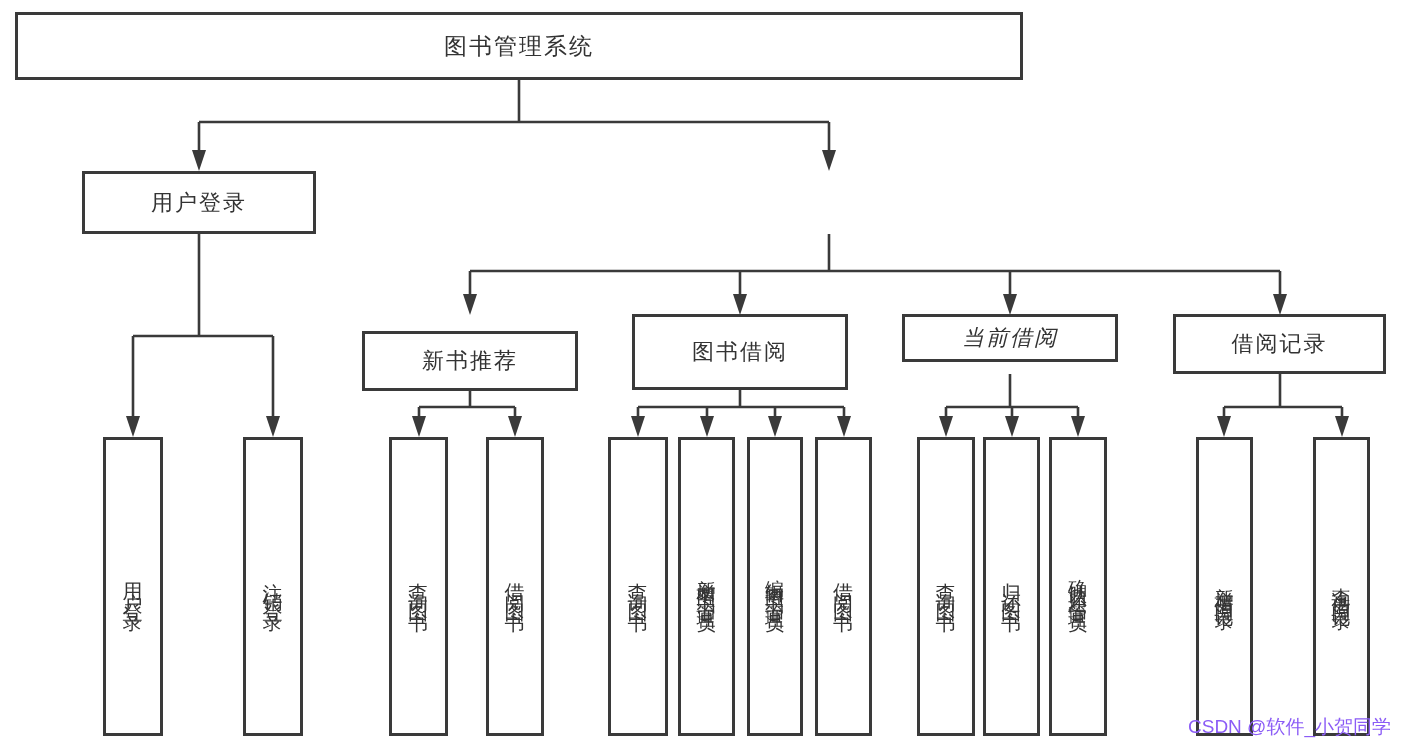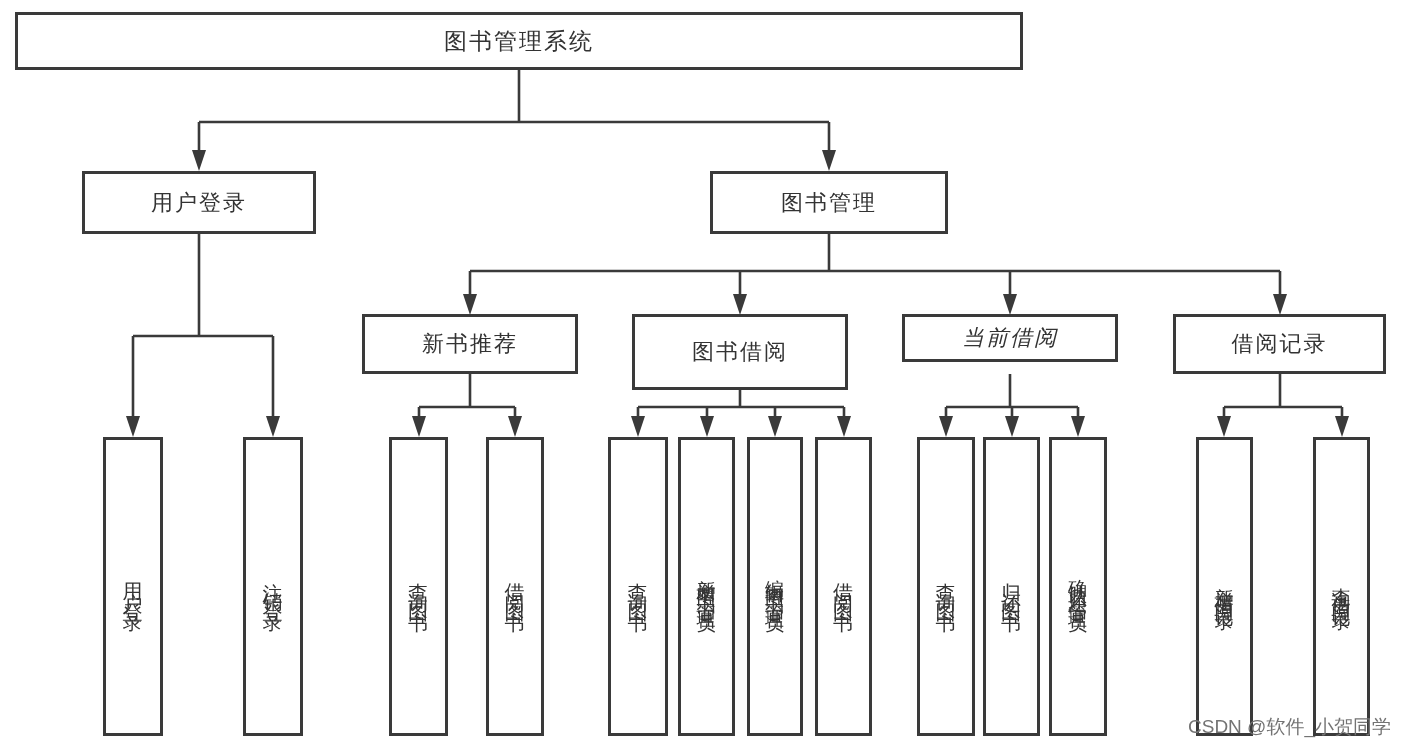--- a/index.html
+++ b/index.html
@@ -31,21 +31,21 @@
   }
   .v-node .vtext.tight{
     letter-spacing:5px;
     font-size:19px;
   }
   #watermark{
     position:absolute;
     left:1188px;top:714px;
     width:212px;height:26px;
     font-size:19px;
-    color:#737373;
+    color:#8b5cf6;
     white-space:nowrap;
     z-index:5;
   }
 </style>
 </head>
 <body>
 
 <div id="stage">
 
   <svg id="wires" viewBox="0 0 1405 747" xmlns="http://www.w3.org/2000/svg">
@@ -81,26 +81,25 @@
       <path d="M768,416 L782,416 L775,437 Z"></path>
       <path d="M837,416 L851,416 L844,437 Z"></path>
       <path d="M939,416 L953,416 L946,437 Z"></path>
       <path d="M1005,416 L1019,416 L1012,437 Z"></path>
       <path d="M1071,416 L1085,416 L1078,437 Z"></path>
       <path d="M1217,416 L1231,416 L1224,437 Z"></path>
       <path d="M1335,416 L1349,416 L1342,437 Z"></path>
     </g>
   </svg>
 
-  <div class="node h-node root" style="left:15px;top:12px;width:1008px;height:58px;">图书管理系统</div>
+  <div class="node h-node root" style="left:15px;top:12px;width:1008px;height:68px;">图书管理系统</div>
 
   <div class="node h-node" style="left:82px;top:171px;width:234px;height:63px;">用户登录</div>
-  <div class="node h-node" style="left:710px;top:171px;width:238px;height:63px;">图书管理</div>
 
-  <div class="node h-node" style="left:362px;top:314px;width:216px;height:60px;">新书推荐</div>
+  <div class="node h-node" style="left:362px;top:331px;width:216px;height:60px;">新书推荐</div>
   <div class="node h-node" style="left:632px;top:314px;width:216px;height:76px;">图书借阅</div>
   <div class="node h-node" style="left:902px;top:314px;width:216px;height:48px;font-style:italic;">当前借阅</div>
   <div class="node h-node" style="left:1173px;top:314px;width:213px;height:60px;">借阅记录</div>
 
   <div class="node v-node" style="left:103px;top:437px;width:60px;height:299px;">
     <span class="vtext">用户登录</span>
   </div>
   <div class="node v-node" style="left:243px;top:437px;width:60px;height:299px;">
     <span class="vtext">注销登录</span>
   </div>

